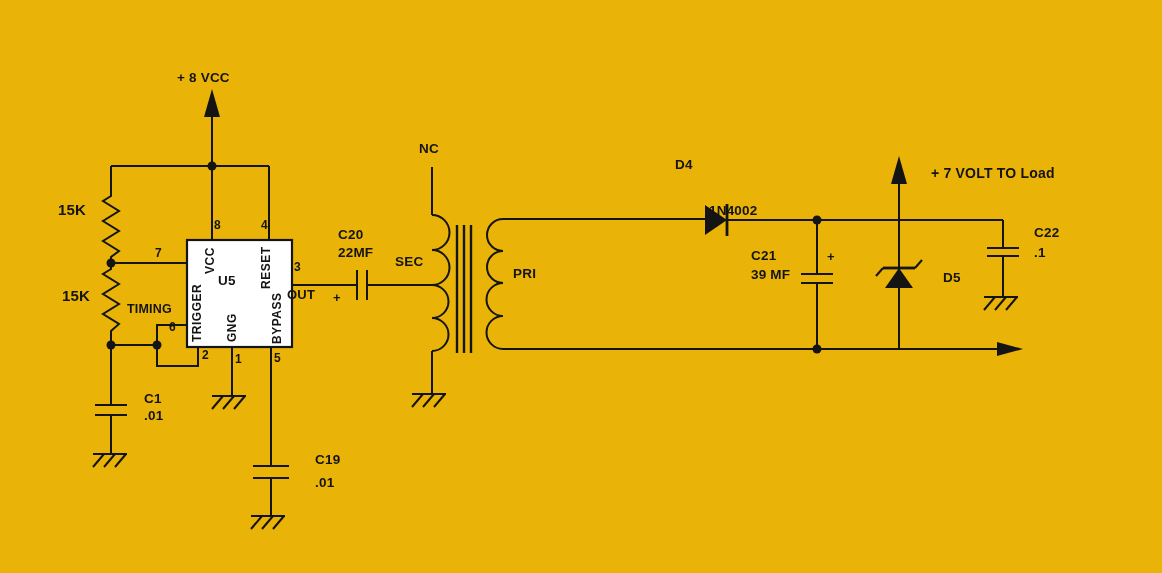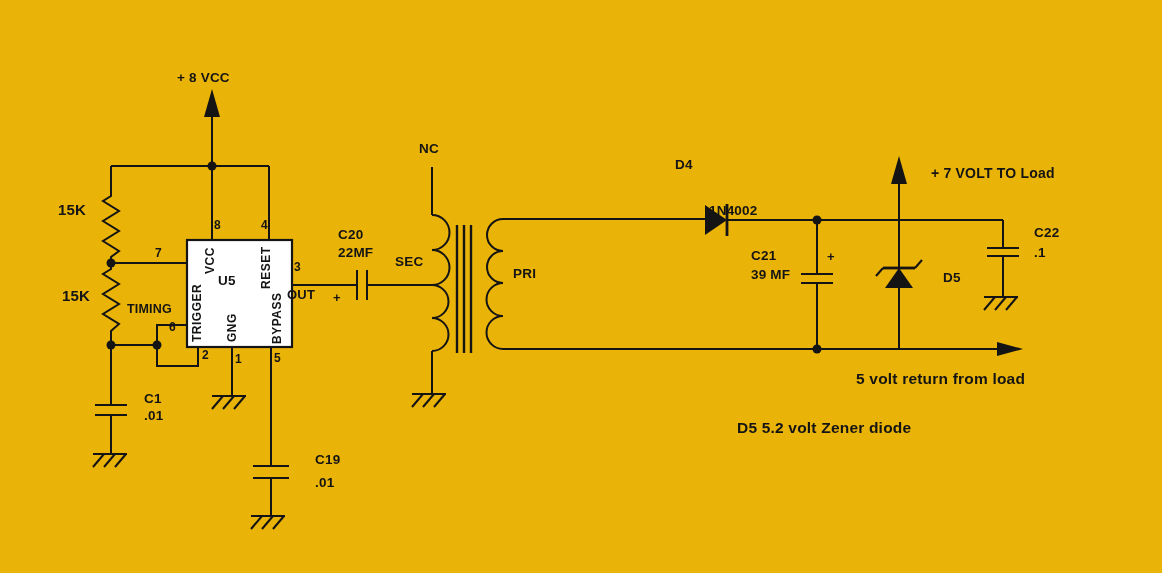--- a/index.html
+++ b/index.html
@@ -216,16 +216,14 @@
 
   <div class="lbl fs135" style="left:419px;top:142px;">NC</div>
   <div class="lbl fs135" style="left:395px;top:255px;">SEC</div>
   <div class="lbl fs135" style="left:513px;top:267px;">PRI</div>
 
   <div class="lbl fs135" style="left:675px;top:158px;">D4</div>
   <div class="lbl fs135" style="left:709px;top:176px;margin-top:28px;">1N4002</div>
   <div class="lbl fs135" style="left:923px;top:271px;padding-left:20px;">D5</div>
 
   <div class="lbl fs14" style="left:931px;top:166px;">+ 7 VOLT TO Load</div>
-  <div class="lbl fs155" style="left:856px;top:371px;">5 volt return from load</div>
-  <div class="lbl fs155" style="left:737px;top:420px;">D5 5.2 volt Zener diode</div>
 
 </div>
 
 </body></html>

